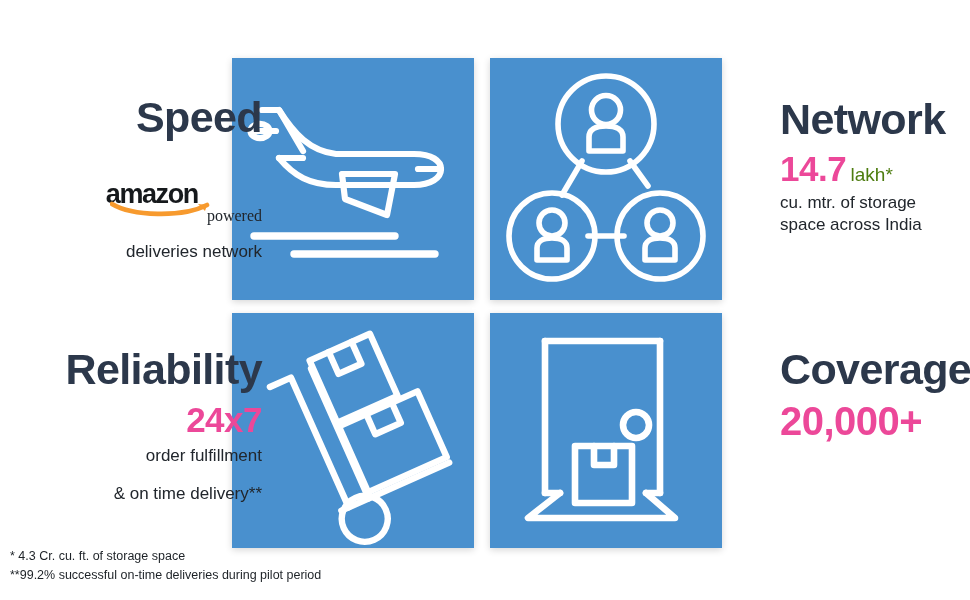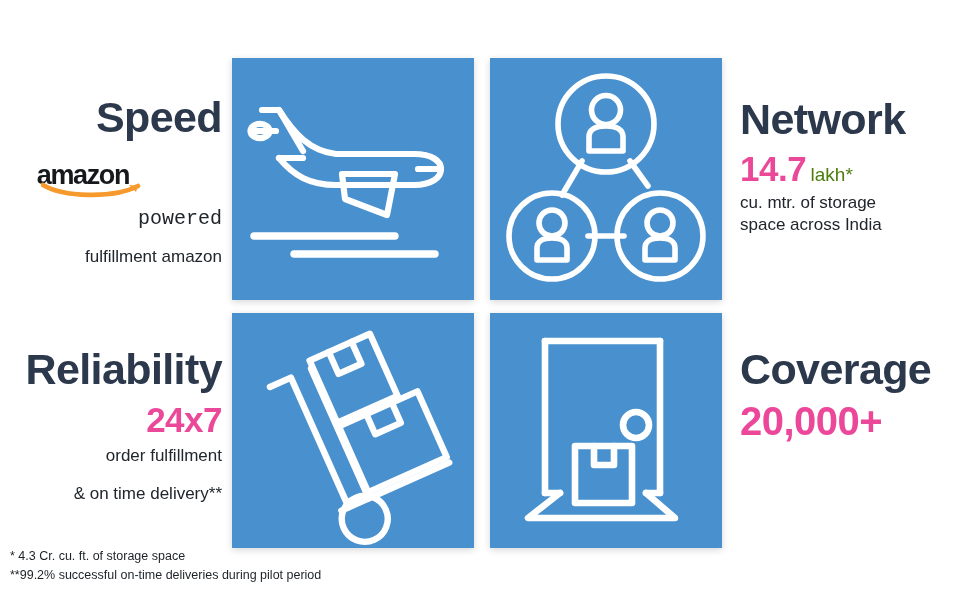--- a/index.html
+++ b/index.html
@@ -29,20 +29,21 @@
   .tile-speed     { left: 232px; top: 58px;  width: 242px; height: 242px; }
   .tile-network   { left: 490px; top: 58px;  width: 232px; height: 242px; }
   .tile-reliab    { left: 232px; top: 313px; width: 242px; height: 235px; }
   .tile-coverage  { left: 490px; top: 313px; width: 232px; height: 235px; }
 
   .tile svg { display: block; width: 100%; height: 100%; }
 
   
   .block {
     position: absolute;
+    padding-left: 40px;
   }
   .block.left  { text-align: right; }
   .block.right { text-align: left; }
 
   .heading {
     font-family: "Liberation Sans", sans-serif;
     font-weight: bold;
     font-size: 43px;
     line-height: 1.02;
     color: #2c384b;
@@ -77,21 +78,21 @@
     white-space: nowrap;
   }
 
   
   .block-speed { left: 0px; top: 96px; width: 222px; }
   .block-speed .heading { font-size: 43px; }
 
   .amazon-row {
     margin-top: 22px;
     display: flex;
-    align-items: flex-start;
+    align-items: center;
     justify-content: flex-end;
     gap: 9px;
   }
   .amazon-logo {
     position: relative;
     display: inline-block;
     line-height: 1;
   }
   .amazon-word {
     font-family: "Liberation Sans", sans-serif;
@@ -103,22 +104,22 @@
     display: block;
   }
   .amazon-smile {
     position: absolute;
     left: 4px;
     bottom: -9px;
     width: 106px;
     height: 17px;
   }
   .amazon-powered {
-    font-family: Liberation Mono, monospace;
-    font-size: 20px;
+    font-family: Liberation Serif, serif;
+    font-size: 16px;
     color: #21262c;
     padding-bottom: 2px;
     margin-top: 45px;
   }
   .speed-sub {
     margin-top: 14px;
     text-align: right;
   }
 
   
@@ -248,21 +249,21 @@
     <div class="amazon-row">
       <span class="amazon-logo">
         <span class="amazon-word">amazon</span>
         <svg class="amazon-smile" viewBox="0 0 106 17">
           <path d="M2 4 C 22 16, 72 18, 97 5" fill="none" stroke="#f79a2e" stroke-width="4.6" stroke-linecap="round"></path>
           <path d="M97 5 L88 4 L95 11 Z" fill="#f79a2e"></path>
         </svg>
       </span>
       <span class="amazon-powered">powered</span>
     </div>
-    <div class="sub speed-sub">fulfillment amazon</div>
+    <div class="sub speed-sub">deliveries network</div>
   </div>
 
   <div class="block right block-network">
     <div class="heading">Network</div>
     <div class="statline">
       <span class="stat-number">14.7</span>
       <span class="stat-unit">lakh*</span>
     </div>
     <div class="sub">cu. mtr. of storage</div>
     <div class="sub" style="margin-top:0">space across India</div>

